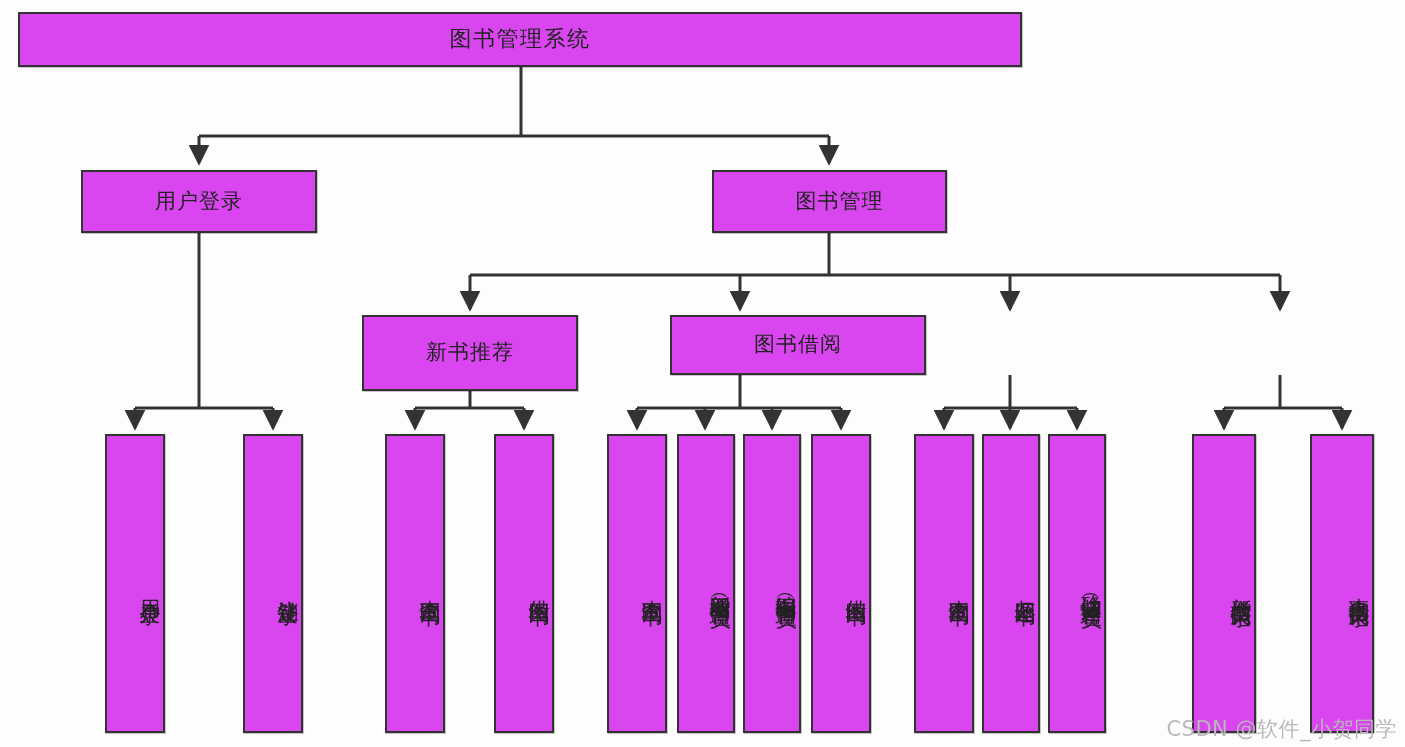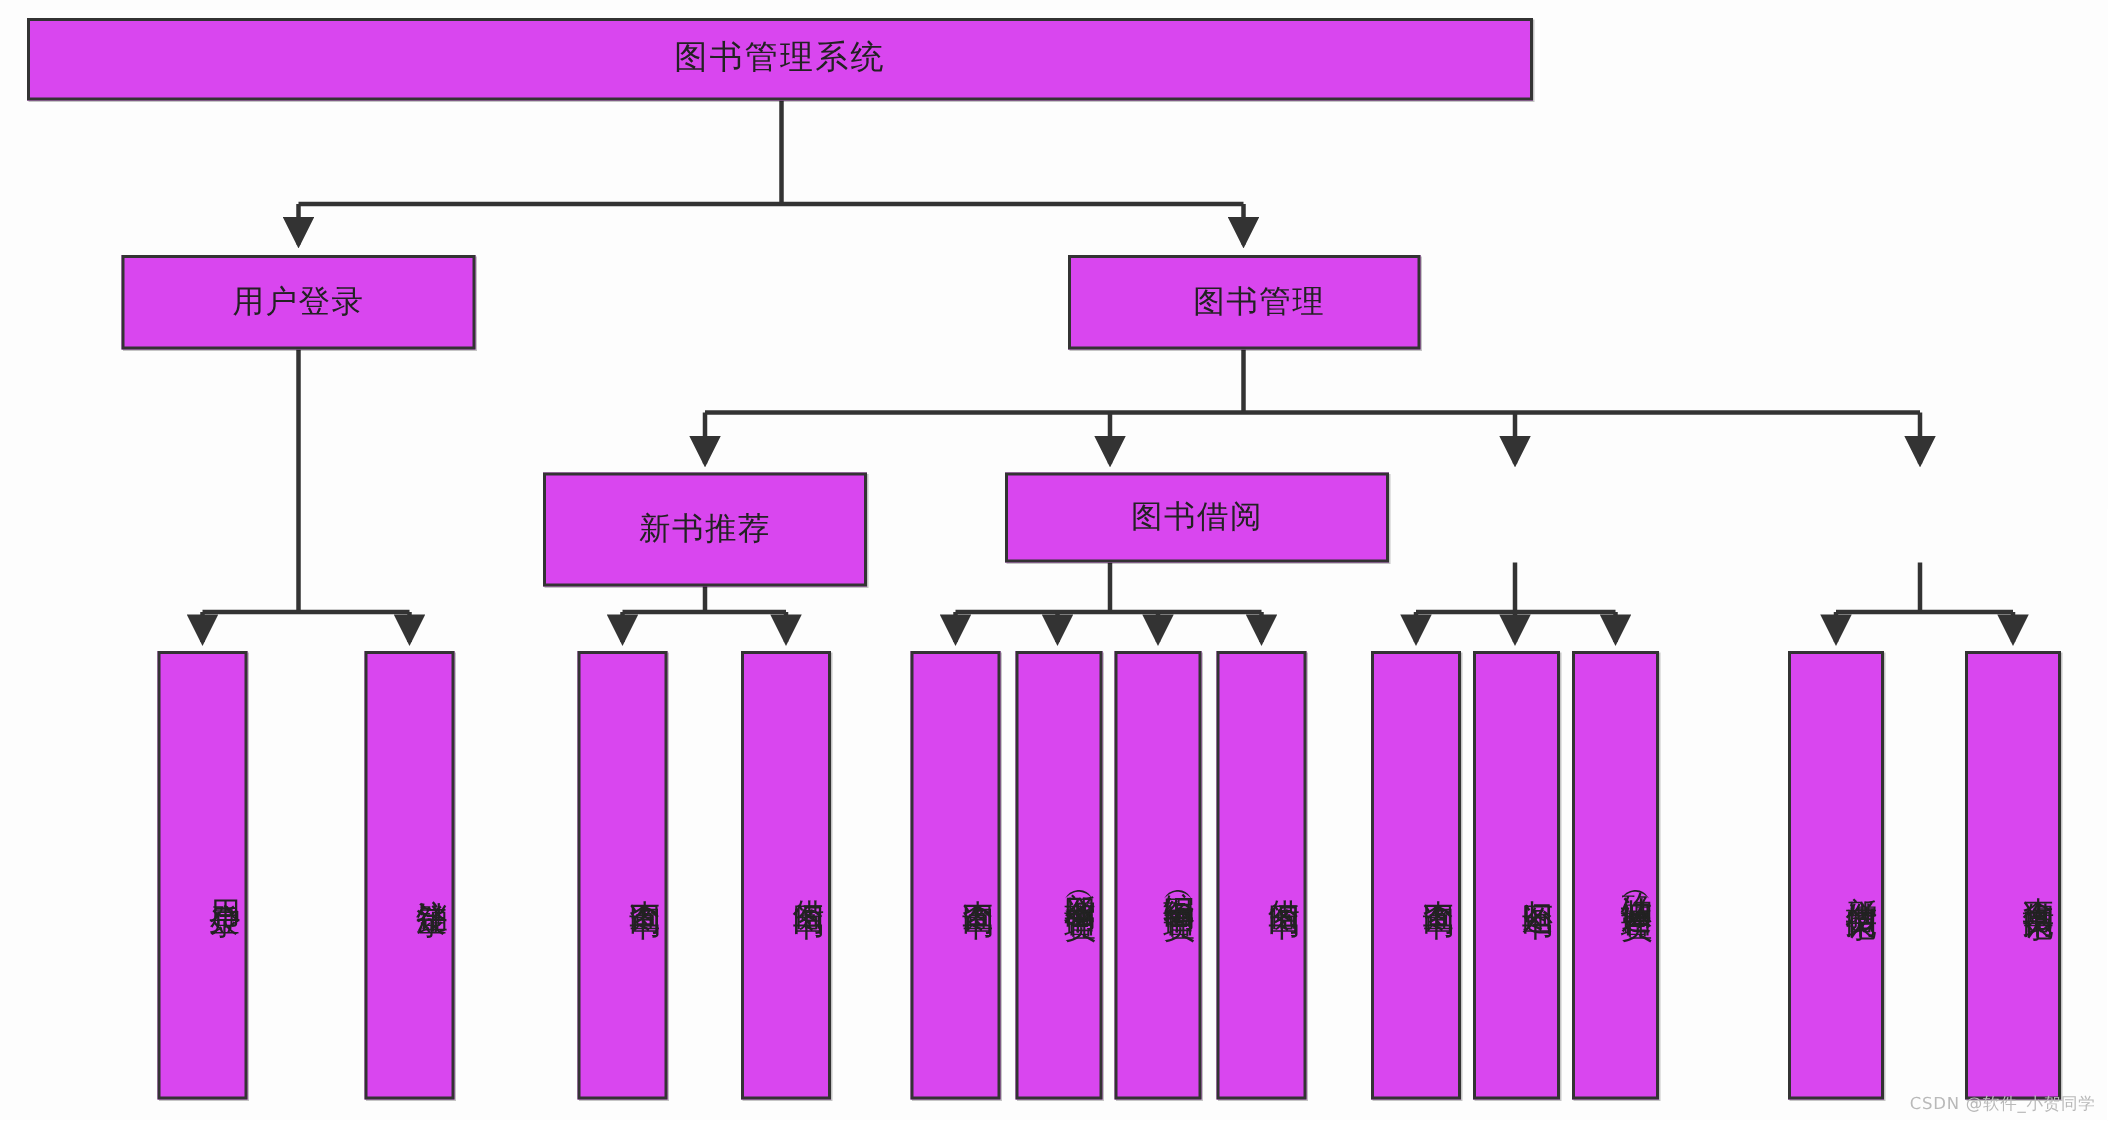--- a/index.html
+++ b/index.html
@@ -60,21 +60,21 @@
   }
   .node.vert .vtext {
     writing-mode: vertical-rl;
     text-orientation: upright;
     white-space: nowrap;
   }
   #watermark {
     position: absolute;
     right: 8px;
     bottom: 4px;
-    font-size: 11px;
+    font-size: 21px;
     color: #b9b9b9;
     letter-spacing: 0.5px;
     white-space: nowrap;
     font-family: "DejaVu Sans", "Liberation Sans", sans-serif;
   }
 </style>
 </head>
 <body>
 
 <div id="diagram">

